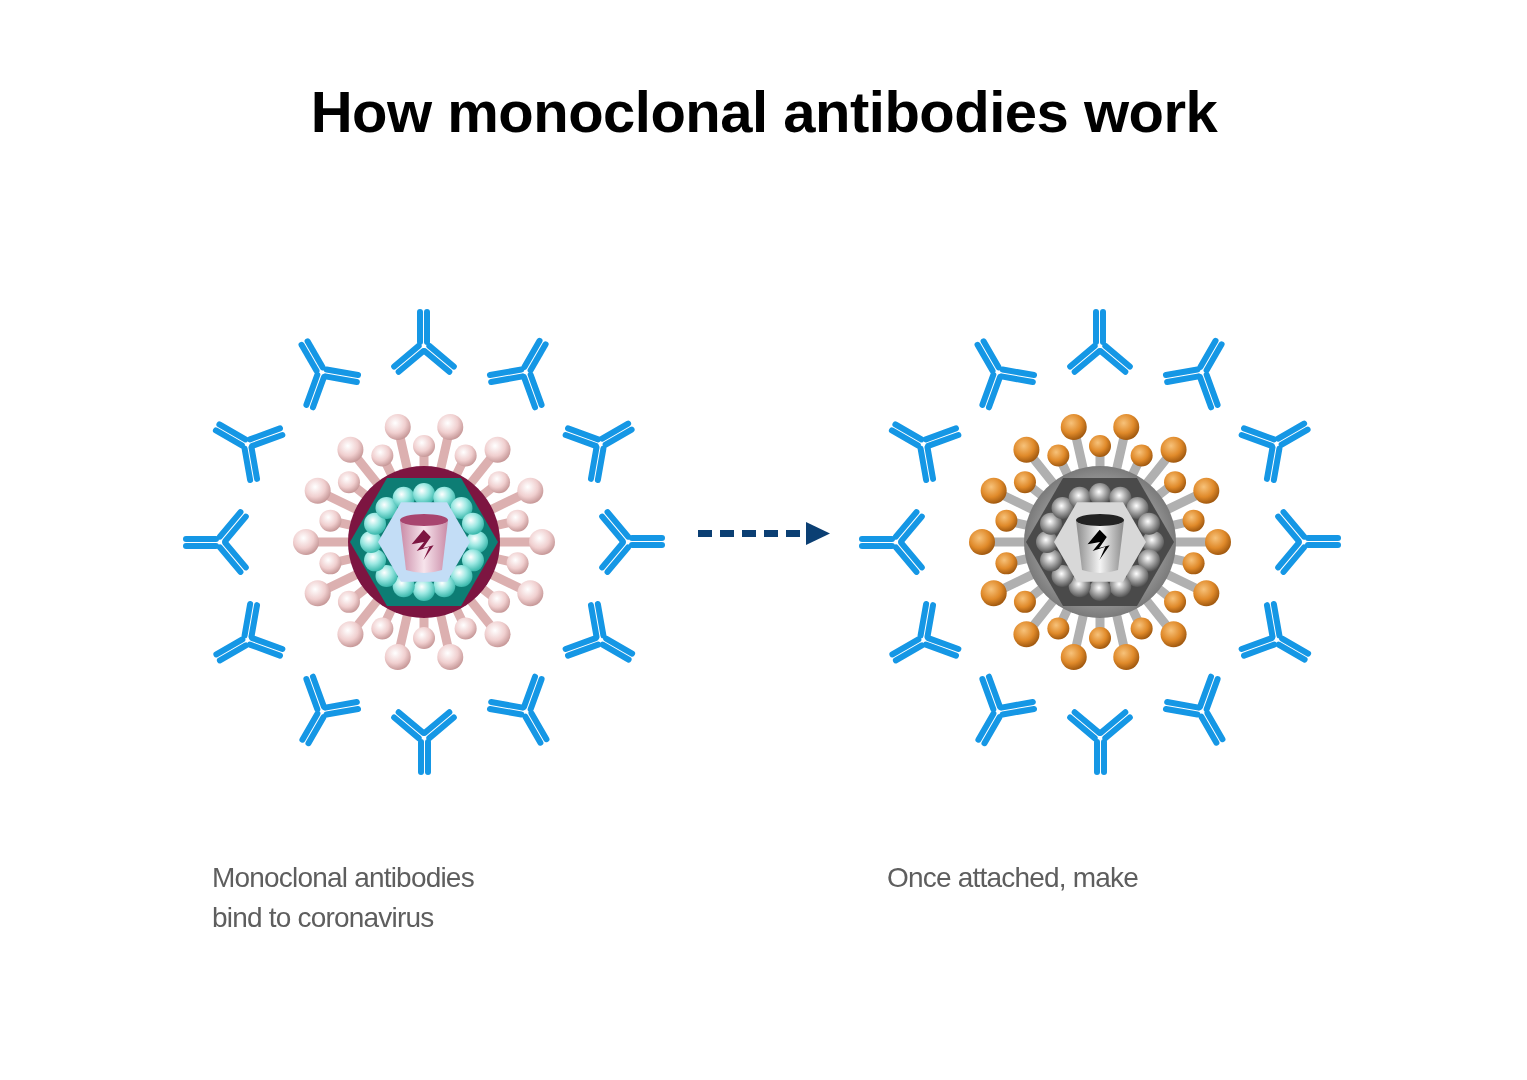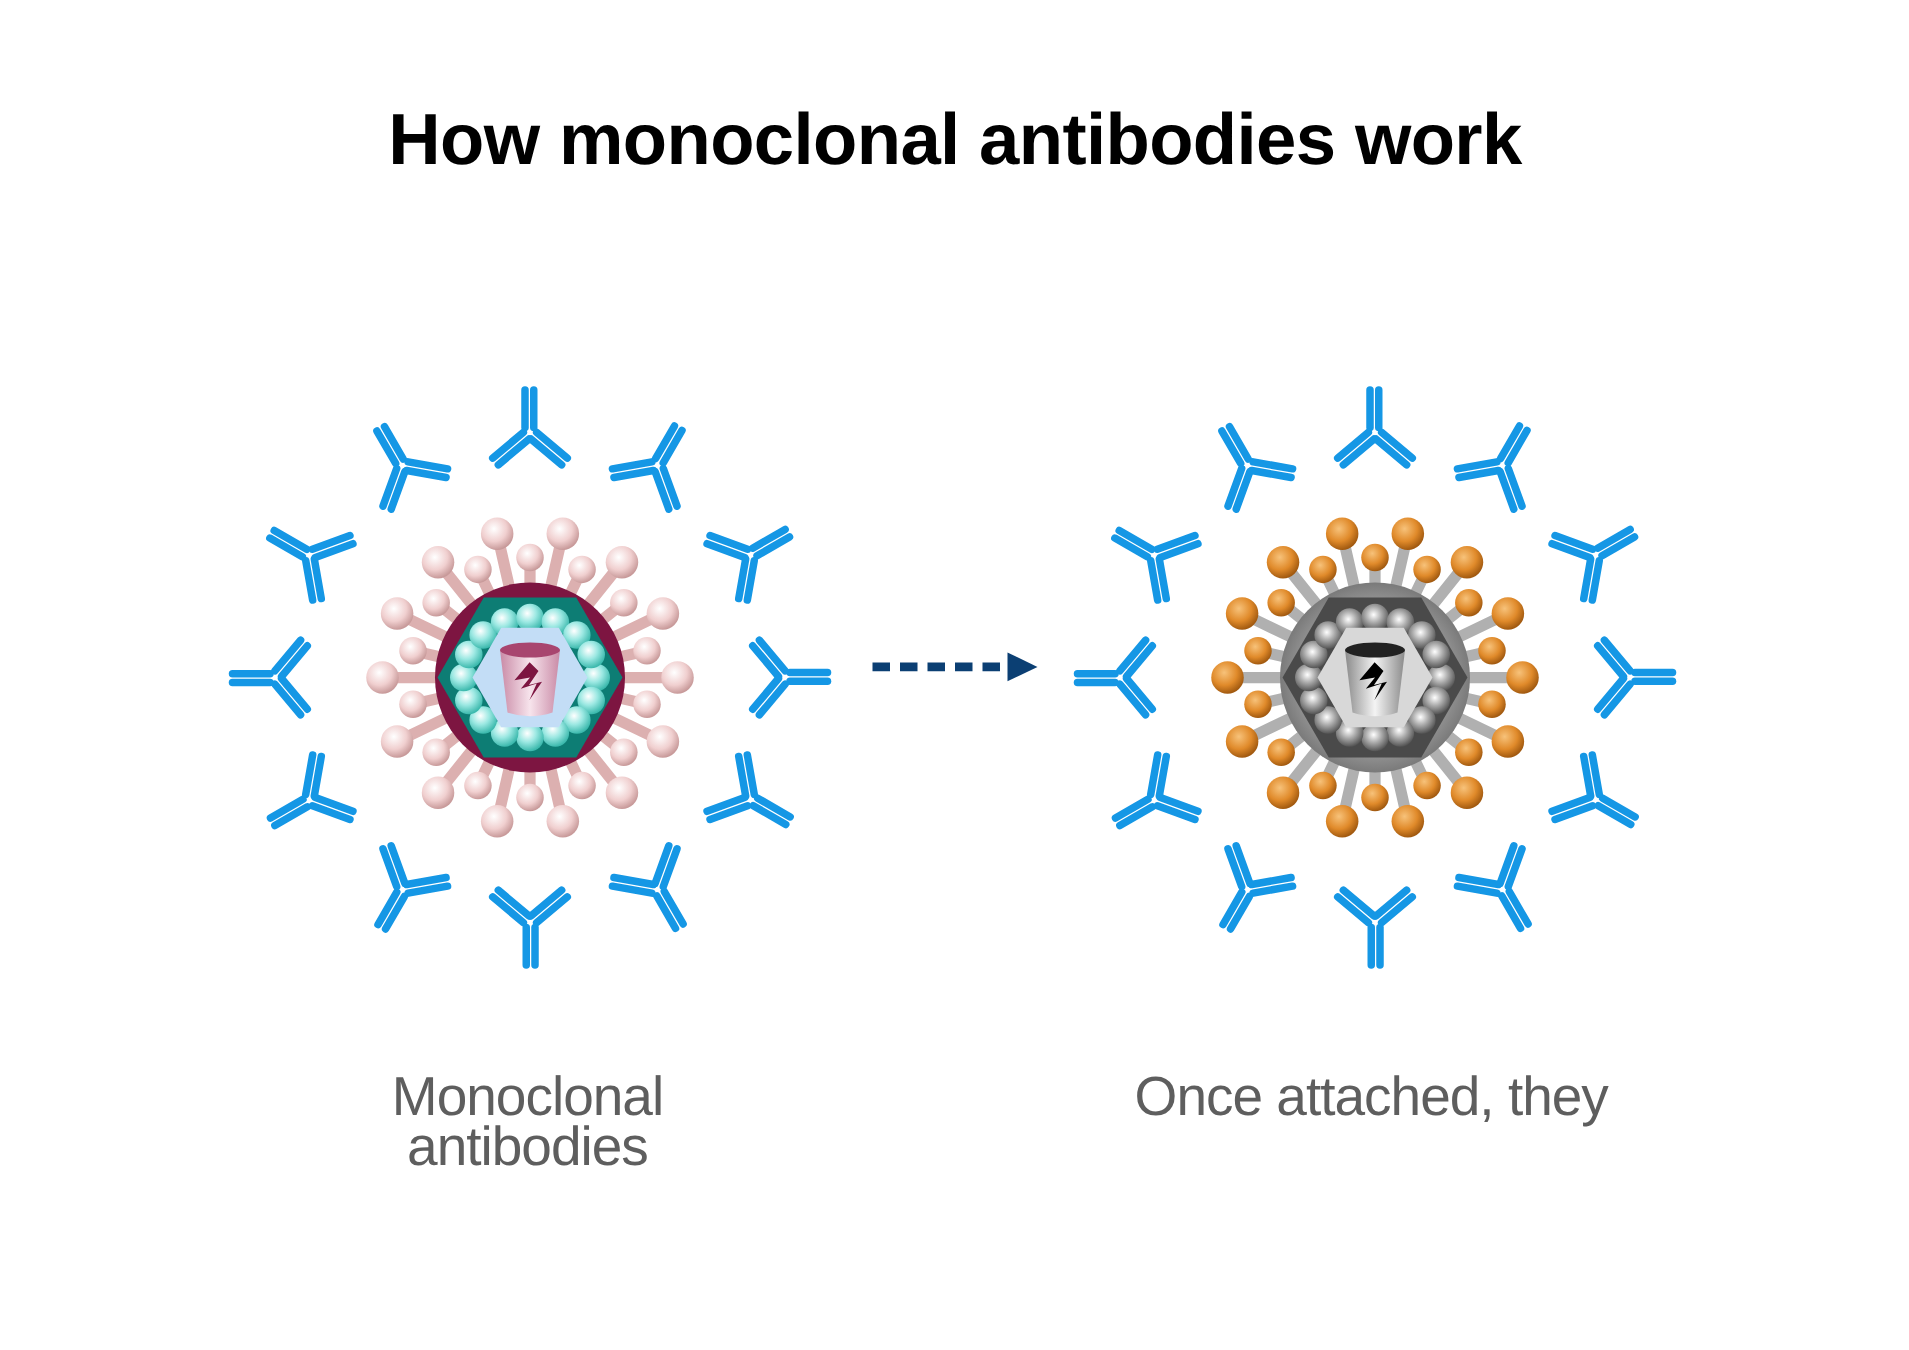--- a/index.html
+++ b/index.html
@@ -1,18 +1,18 @@
 <!DOCTYPE html>
 <html><head>
 <meta charset="utf-8">
 <style>
   html,body{margin:0;padding:0;background:#ffffff;}
   body{width:1527px;height:1080px;position:relative;overflow:hidden;font-family:"Liberation Sans",sans-serif;}
   .title{position:absolute;left:4px;top:78px;width:1520px;text-align:center;font-size:58px;font-weight:bold;color:#000;letter-spacing:-0.5px;}
-  .caption{position:absolute;top:858px;width:420px;text-align:center;font-size:44px;line-height:40px;color:#5e5e5e;letter-spacing:-0.8px;}
+  .caption{position:absolute;top:858px;width:420px;text-align:left;font-size:28px;line-height:40px;color:#5e5e5e;letter-spacing:-0.8px;}
   .caption span{display:block;}
   #cap-left{left:212px;}
   #cap-right{left:887px;}
   svg#art{position:absolute;left:0;top:0;}
 </style>
 </head>
 <body>
 
 <div class="title">How monoclonal antibodies work</div>
 
@@ -414,16 +414,17 @@
       <rect x="720" y="530" width="14" height="7" fill="#0b3f73"></rect>
       <rect x="742" y="530" width="14" height="7" fill="#0b3f73"></rect>
       <rect x="764" y="530" width="14" height="7" fill="#0b3f73"></rect>
       <rect x="786" y="530" width="14" height="7" fill="#0b3f73"></rect>
       <polygon points="806,522 830,533.5 806,545" fill="#0b3f73"></polygon>
     </g>
 </svg>
 
 <div class="caption" id="cap-left">
   <span>Monoclonal antibodies</span>
+  <span>bind to coronavirus</span>
 </div>
 <div class="caption" id="cap-right">
-  <span>Once attached, they</span>
+  <span>Once attached, make</span>
 </div>
 
 </body></html>

